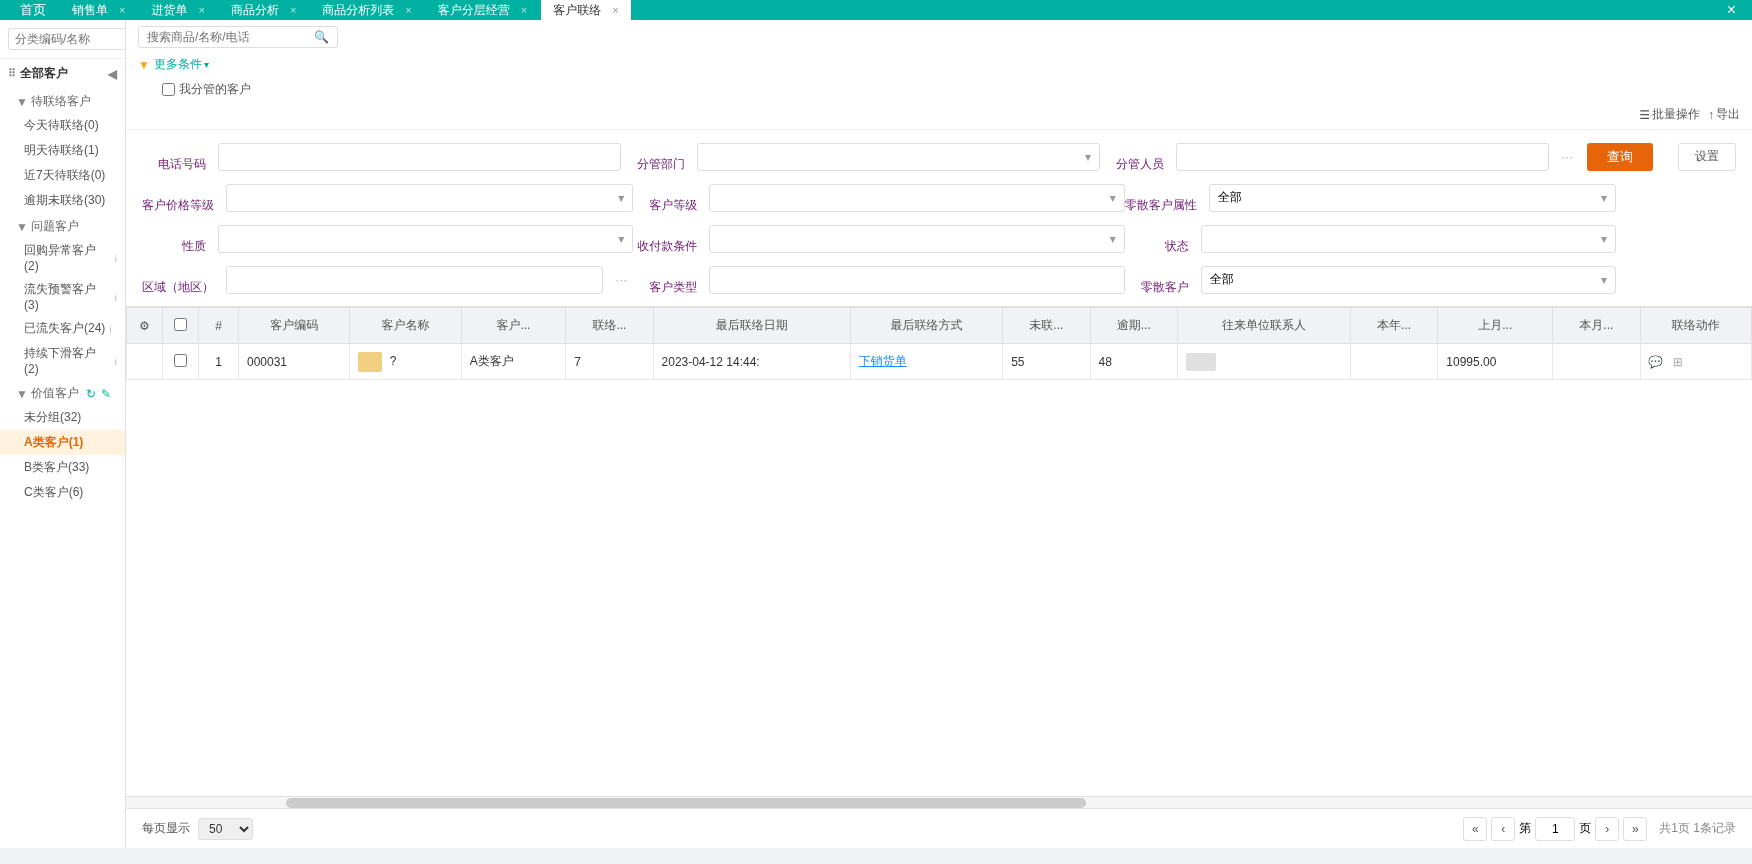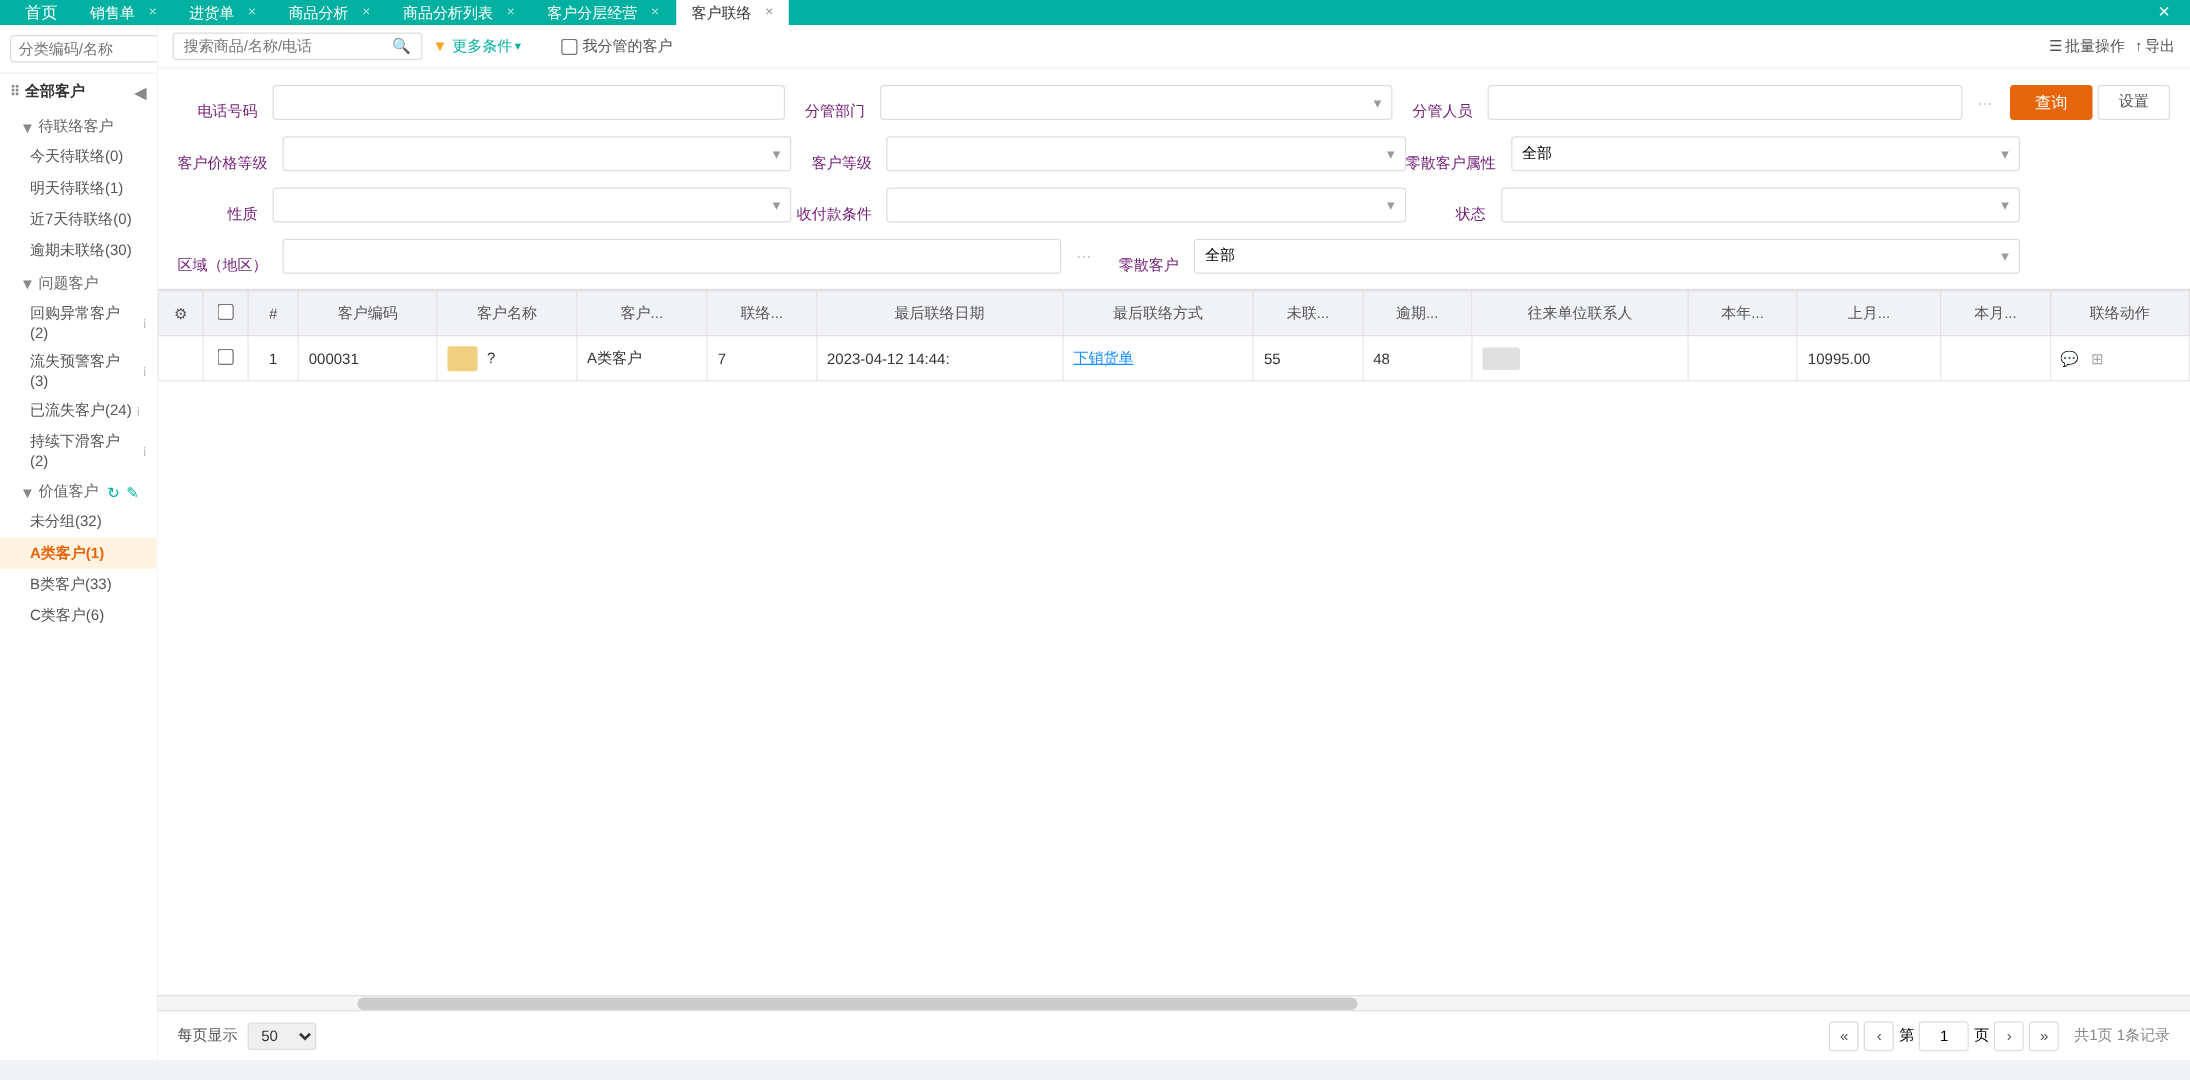--- a/index.html
+++ b/index.html
@@ -120,23 +120,24 @@
       flex-direction: column;
       overflow: hidden;
       background: #f5f7fa;
     }
 
     
     .filter-bar {
       background: #fff;
       padding: 6px 12px;
       display: flex;
-      align-items: center;
+      align-items: flex-start;
       gap: 8px;
       border-bottom: 1px solid #eee;
+      flex-direction: column;
     }
     .filter-search {
       display: flex;
       align-items: center;
       border: 1px solid #ddd;
       border-radius: 3px;
       padding: 3px 8px;
       width: 200px;
     }
     .filter-search input {
@@ -245,20 +246,21 @@
       font-size: 13px;
     }
     .settings-btn {
       background: #fff;
       color: #555;
       border: 1px solid #ddd;
       border-radius: 3px;
       padding: 4px 16px;
       cursor: pointer;
       font-size: 12px;
+      margin-left: 21px;
     }
     .btn-group {
       display: flex;
       flex-direction: row;
       gap: 4px;
       margin-left: 8px;
     }
 
     
     .table-container {
@@ -569,20 +571,24 @@
           </div>
         </div>
         <div style="width:120px;"></div>
       </div>
 
       <div class="filter-row">
         <div class="filter-cell">
           <span class="filter-label">区域（地区）</span>
           <input type="text" class="filter-input" style="flex: 1 1 0%;">
           <span class="filter-dots">···</span>
+        </div>
+        <div class="filter-cell">
+          <span class="filter-label">客户类型</span>
+          <input type="text" class="filter-input" style="">
         </div>
         <div class="filter-cell">
           <span class="filter-label">零散客户</span>
           <div class="filter-select">
             <span>全部</span>
             <span class="arrow-down">▾</span>
           </div>
         </div>
         <div style="width:120px;"></div>
       </div>

